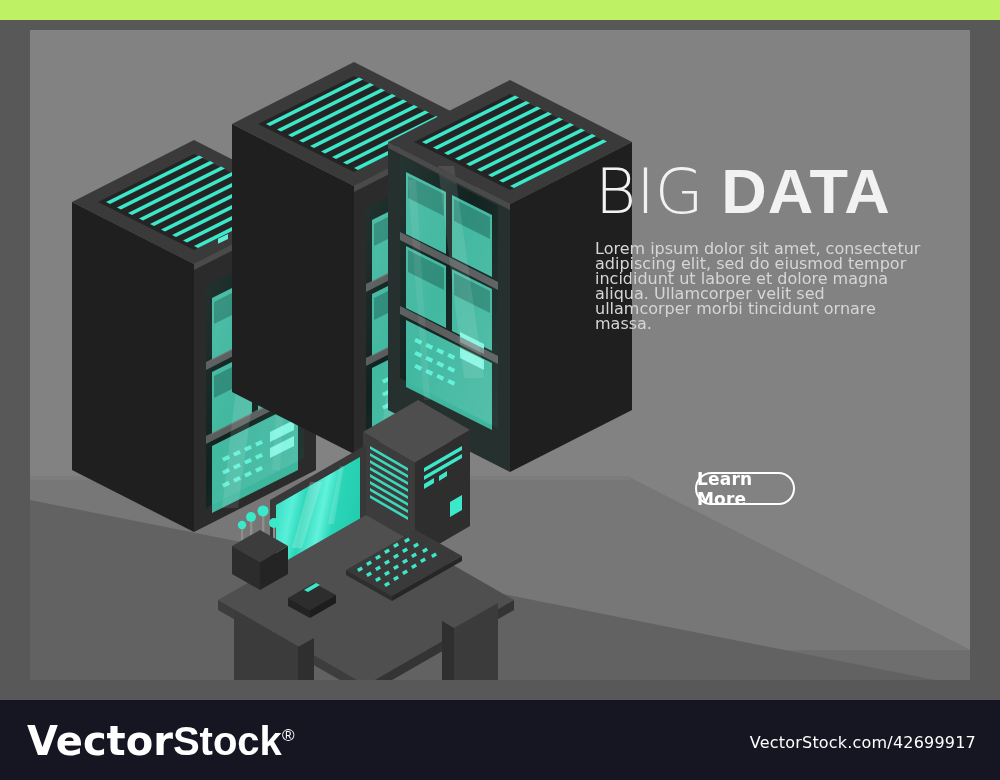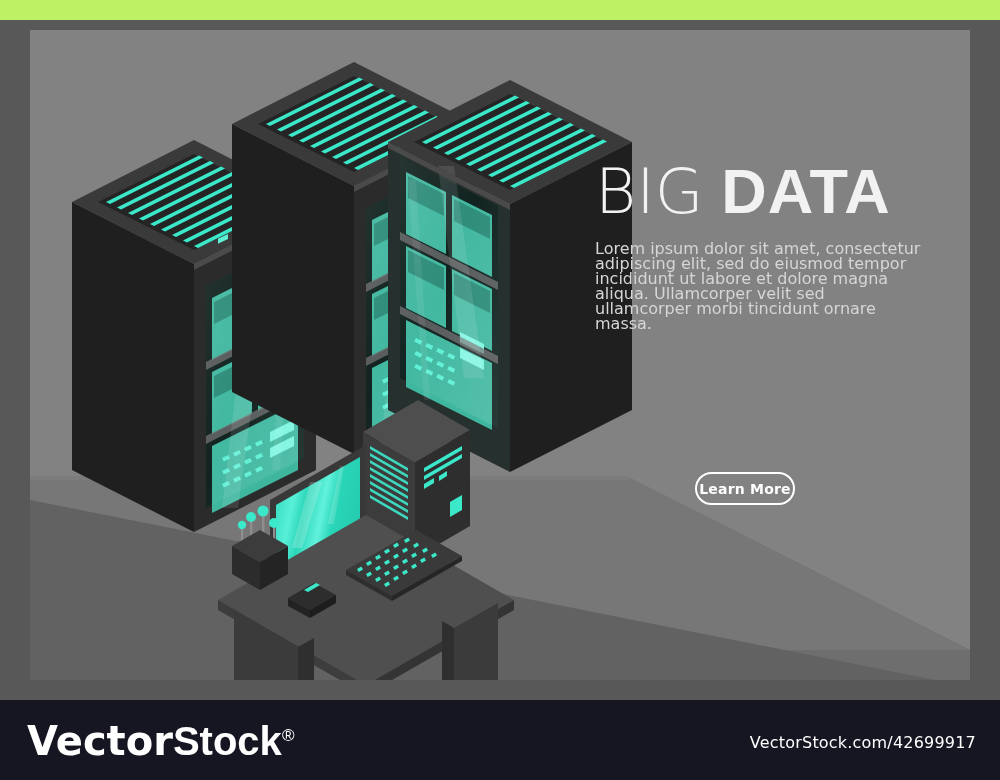--- a/index.html
+++ b/index.html
@@ -81,21 +81,21 @@
   
   .cta {
     position: absolute;
     left: 665px;
     top: 442px;
     width: 100px;
     height: 33px;
     border: 2px solid #ffffff;
     border-radius: 18px;
     color: #ffffff;
-    font-size: 14px;
+    font-size: 17px;
     font-weight: 700;
     letter-spacing: 0.2px;
     display: flex;
     align-items: center;
     justify-content: center;
     background: transparent;
     cursor: pointer;
     font-family: "DejaVu Sans", sans-serif;
     box-sizing: border-box;
   }

